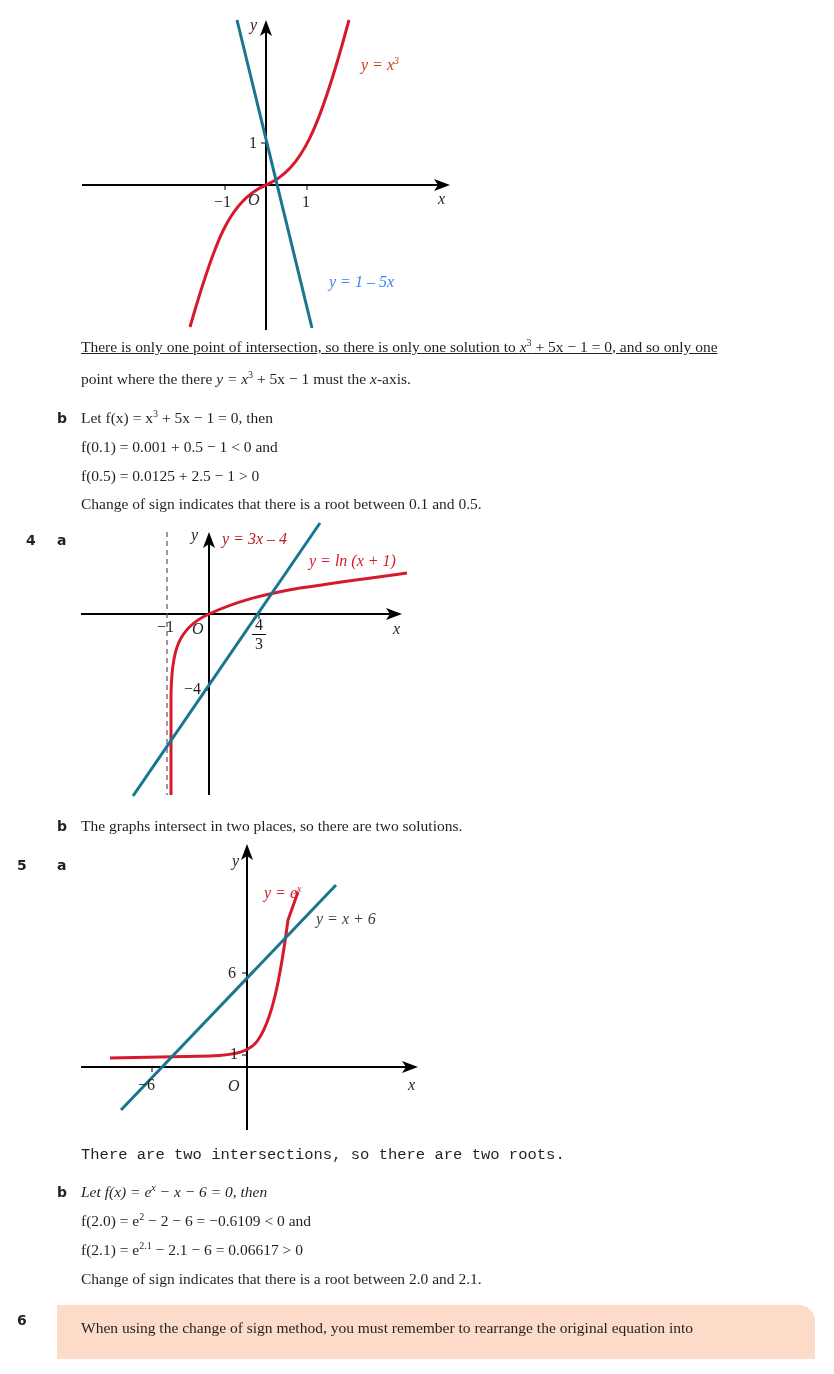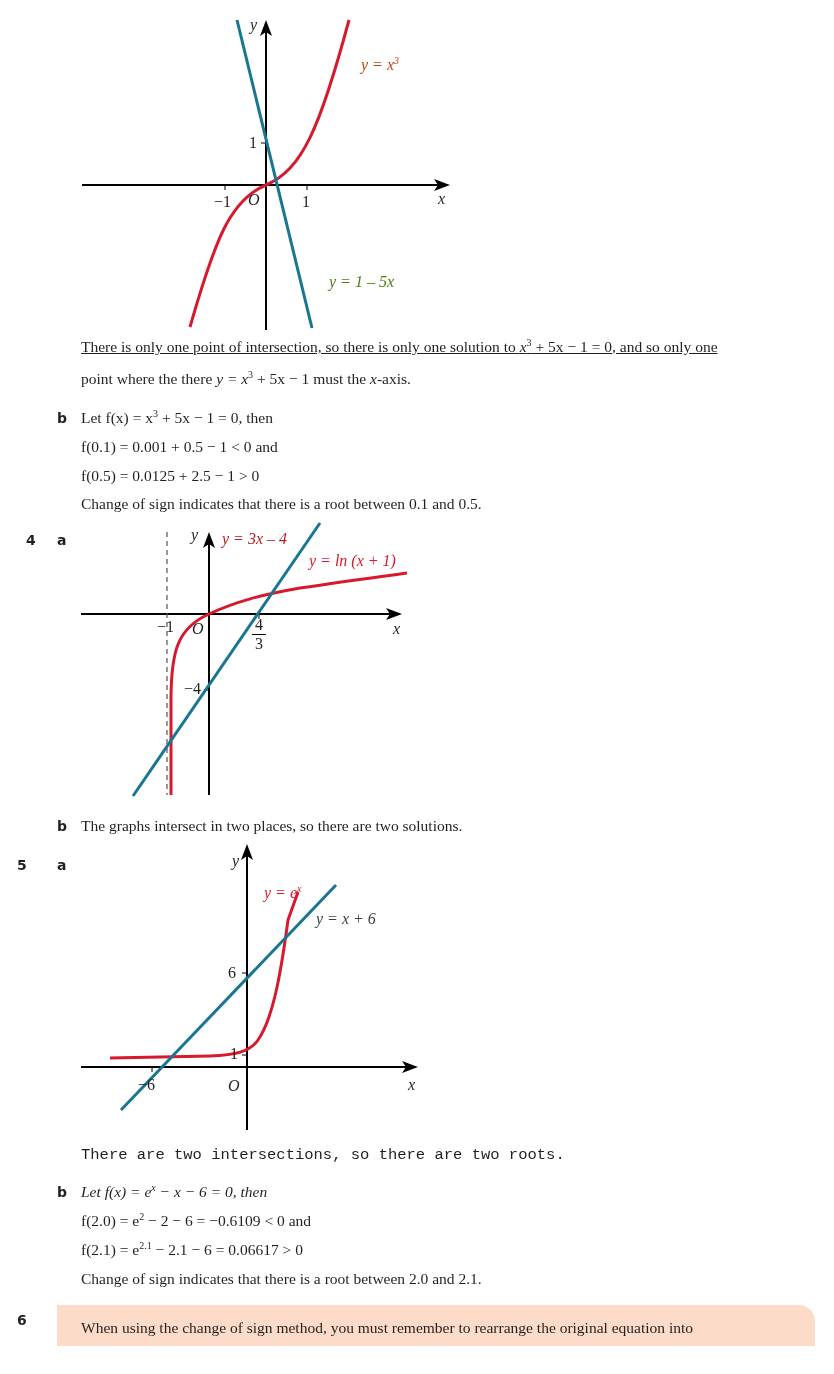--- a/index.html
+++ b/index.html
@@ -7,21 +7,21 @@
            font-family: "Liberation Serif", "DejaVu Serif", serif; color: #231f20; }
     .abs { position: absolute; }
     .para { position: absolute; font-size: 15.5px; line-height: 22px; white-space: nowrap; }
     .qnum { position: absolute; font-family: "DejaVu Sans", "Liberation Sans", sans-serif;
             font-weight: bold; font-size: 14px; }
     .part { position: absolute; font-family: "DejaVu Sans", "Liberation Sans", sans-serif;
             font-weight: bold; font-size: 14px; }
     i.m { font-style: italic; }
     sup { font-size: 10px; vertical-align: 6px; line-height: 0; }
     svg { position: absolute; left: 0; top: 0; overflow: visible; }
-    .tip { position: absolute; left: 57px; top: 1305px; width: 758px; height: 41px;
+    .tip { position: absolute; left: 57px; top: 1305px; width: 758px; height: 54px;
            background: #fcdcc8; border-top-right-radius: 16px; }
     .tip-text { position: absolute; left: 24px; top: 14px; font-size: 15.5px; white-space: nowrap; }
   </style>
 </head>
 <body>
 
 <div class="abs" style="left:0;top:0;width:834px;height:340px;">
   <svg width="834" height="340">
 
     <line x1="82" y1="185" x2="440" y2="185" stroke="#000" stroke-width="2"></line>
@@ -38,21 +38,21 @@
 
     <line x1="237" y1="20" x2="312" y2="328" stroke="#1a7690" stroke-width="3"></line>
   </svg>
   <span class="abs" style="left:250px;top:16px;font-style:italic;font-size:16px;">y</span>
   <span class="abs" style="left:438px;top:190px;font-style:italic;font-size:16px;">x</span>
   <span class="abs" style="left:248px;top:191px;font-style:italic;font-size:16px;">O</span>
   <span class="abs" style="left:214px;top:193px;font-size:16px;">−1</span>
   <span class="abs" style="left:302px;top:193px;font-size:16px;">1</span>
   <span class="abs" style="left:249px;top:134px;font-size:16px;">1</span>
   <span class="abs" style="left:361px;top:56px;font-style:italic;font-size:16px;color:#c2410c;"><span>y = x</span><sup>3</sup></span>
-  <span class="abs" style="left:329px;top:273px;font-style:italic;font-size:16px;color:#4d7c0f;">y = 1 – 5x</span>
+  <span class="abs" style="left:329px;top:273px;font-style:italic;font-size:16px;color:#3b82f6;">y = 1 – 5x</span>
 </div>
 
 <div class="para" style="left:81px;top:336px;text-decoration:underline;">
   <span>There is only one point of intersection, so there is only one solution to </span><i class="m">x</i><sup>3</sup><span> + 5x − 1 = 0</span><span>, and so only one</span>
 </div>
 <div class="para" style="left:81px;top:368px;">
   <span>point where the there </span><i class="m">y = x</i><sup>3</sup><span> + 5x − 1</span><span> must the </span><i class="m">x</i><span>-axis.</span>
 </div>
 
 <span class="part" style="left:57px;top:410px;">b</span>

